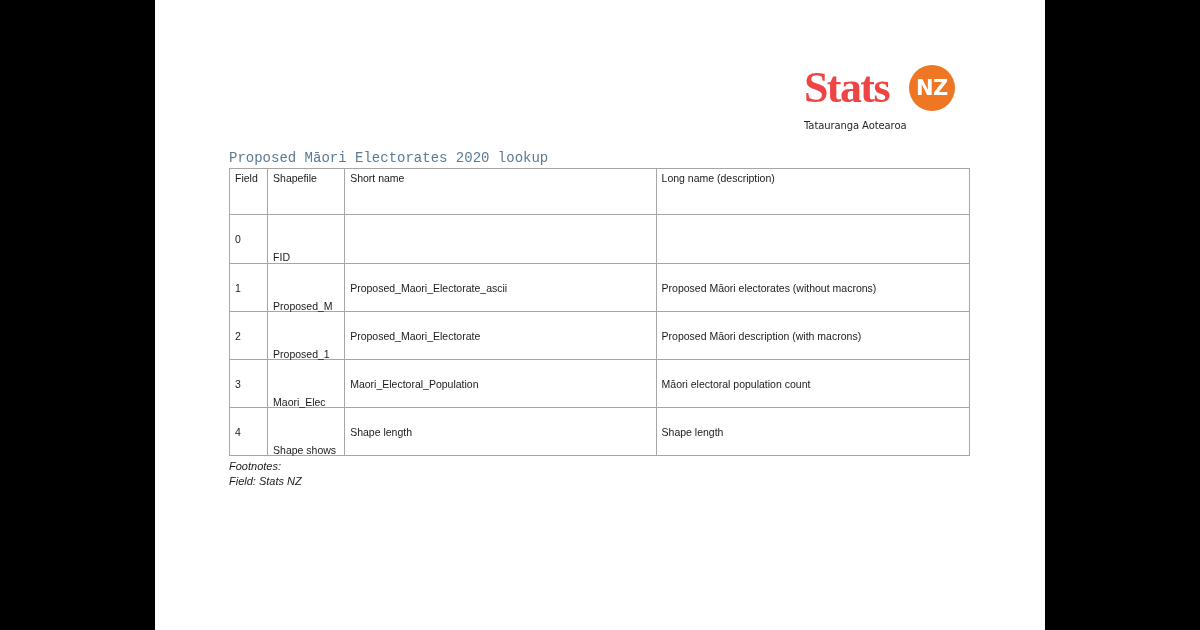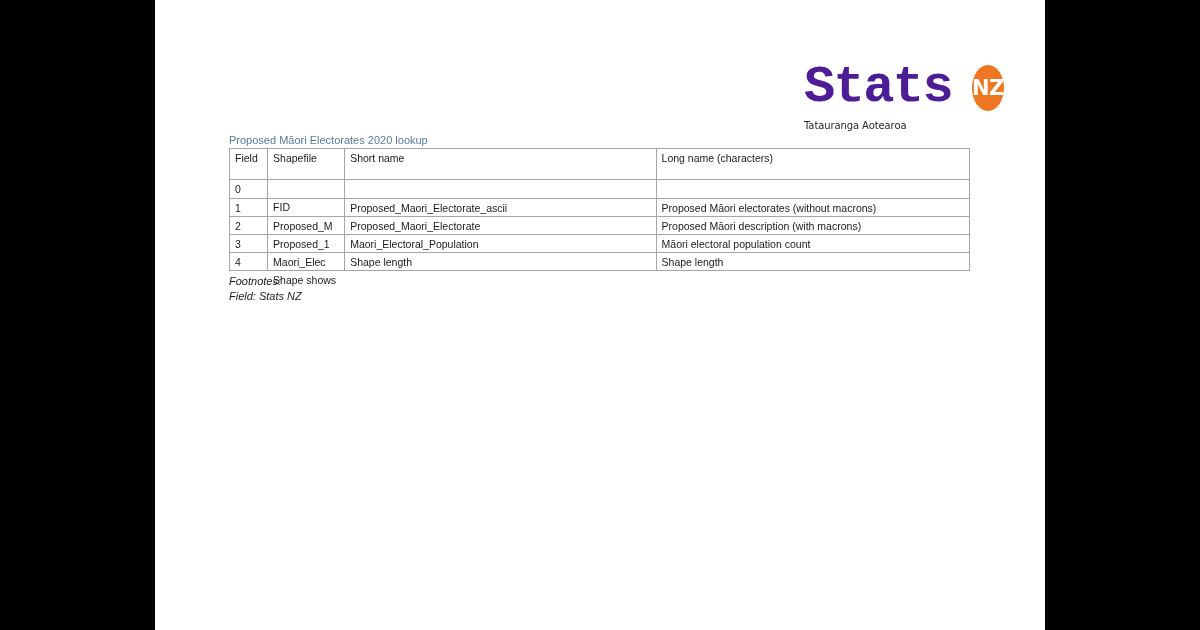--- a/index.html
+++ b/index.html
@@ -43,24 +43,24 @@
     top: 62px;
     width: 180px;
     height: 78px;
   }
   .logo-main {
     display: flex;
     align-items: center;
     height: 52px;
   }
   .logo-word {
-    font-family: Liberation Mono, monospace;
-    font-size: 52px;
+    font-family: Liberation Serif, serif;
+    font-size: 44px;
     font-weight: bold;
-    color: #4c1d95;
+    color: #ef4444;
     letter-spacing: -1.6px;
     line-height: 46px;
   }
   .logo-badge {
     width: 46px;
     height: 46px;
     border-radius: 50%;
     background: #ef7622;
     margin-left: 20px;
     display: flex;
@@ -84,38 +84,39 @@
   }
 
   
   .doc {
     position: absolute;
     left: 74px;
     top: 134px;
     width: 742px;
   }
   .tbl-title {
-    font-family: Liberation Sans, sans-serif;
-    font-size: 11px;
+    font-family: Liberation Mono, monospace;
+    font-size: 14px;
     color: #5b7a95;
     margin-bottom: 2px;
     white-space: nowrap;
+    margin-top: 16px;
   }
   table.lookup {
     border-collapse: collapse;
     table-layout: fixed;
     width: 741px;
     font-family: "Liberation Sans", sans-serif;
     font-size: 10.5px;
     color: #1a1a1a;
   }
   table.lookup td,
   table.lookup th {
     border: 1px solid #a6a6a6;
-    padding: 1px 5px;
+    padding: 16px 5px;
     text-align: left;
     vertical-align: middle;
     font-weight: normal;
     white-space: nowrap;
     overflow: hidden;
   }
   tr.head td { height: 26px; vertical-align: top; padding-top: 3px; }
   tr.body td { height: 15px; }
   tr.body.r0 td { height: 16px; }
   .c-field { width: 38px; }
@@ -164,21 +165,21 @@
           <col class="c-field">
             <col class="c-shape">
             <col class="c-short">
             <col class="c-long">
         </colgroup>
         <tbody>
           <tr class="head">
             <td>Field</td>
             <td>Shapefile</td>
             <td>Short name</td>
-            <td>Long name (characters)</td>
+            <td>Long name (description)</td>
           </tr>
 
           <tr class="body r0">
             <td>0</td>
             <td class="shape-val">FID</td>
             <td></td>
             <td></td>
           </tr>
 
           <tr class="body">

